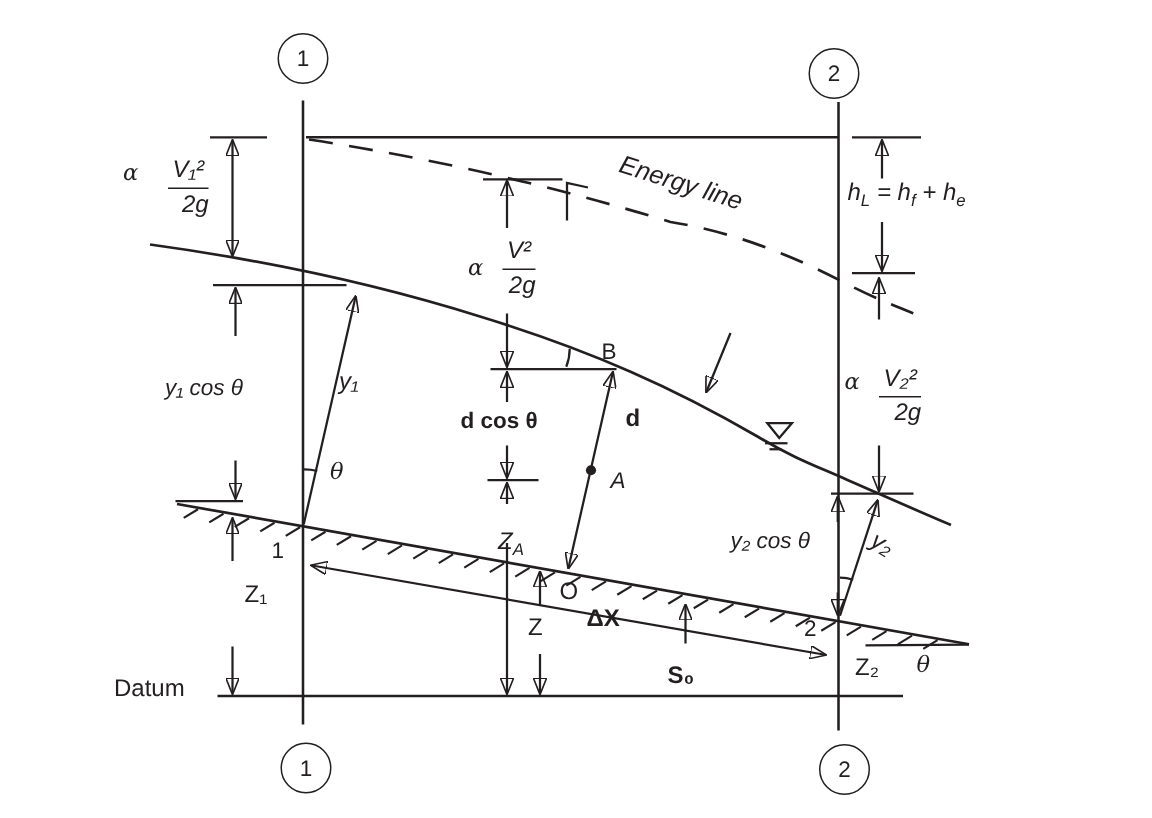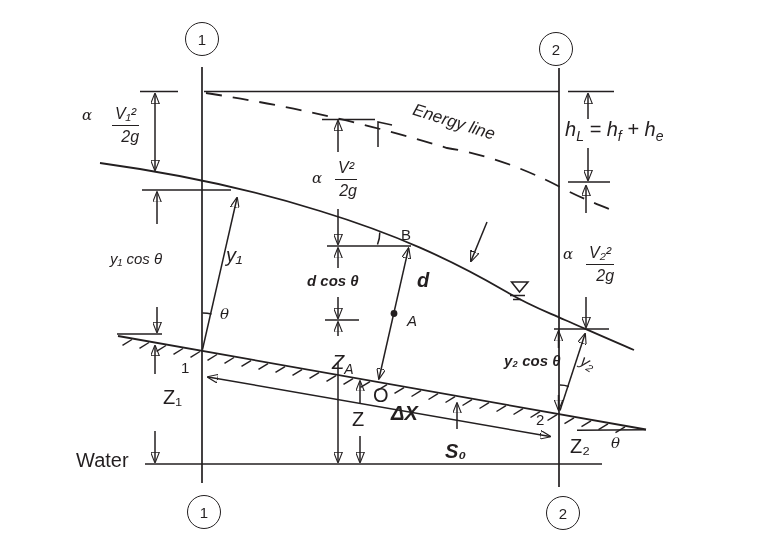--- a/index.html
+++ b/index.html
@@ -7,23 +7,23 @@
          font-family:"Liberation Sans","DejaVu Sans",sans-serif;color:#231f20;}
   #geo{position:absolute;left:0;top:0;}
   #geo line,#geo path{stroke:#231f20;fill:none;}
   .stroke-main{stroke-width:1.7px;}
   .stroke-thin{stroke-width:1.5px;}
   .dashed{stroke-dasharray:16 11;stroke-width:1.8px;}
   .curve{stroke-width:1.8px;}
   #bed-hatches line{stroke-width:1.4px;}
   .lbl{position:absolute;white-space:nowrap;font-size:15px;line-height:18px;color:#231f20;}
   .it{font-style:italic;}
-  .bi{font-style:italic;font-weight:bold;}
+  .bi{font-weight:bold;}
   .gk{font-family:"DejaVu Serif","Liberation Serif",serif;font-style:italic;}
-  .f16{font-size:20px;}
+  .f16{font-size:16px;}
   sub{font-size:70%;line-height:0;}
   .frac{position:absolute;display:inline-flex;flex-direction:column;align-items:flex-end;
         font-size:16px;font-style:italic;text-align:center;}
   .frac .num{border-bottom:1.7px solid #231f20;padding:0 3px 1px 3px;line-height:20px;}
   .frac .den{padding-top:1px;line-height:20px;}
   .circle{position:absolute;width:34px;height:34px;border:1.7px solid #231f20;border-radius:50%;
           display:flex;align-items:center;justify-content:center;font-size:15px;background:#fff;box-sizing:border-box;}
   .rot-energy{transform:rotate(17.5deg);transform-origin:0 0;font-size:17px;}
   .rot-y2{transform:rotate(30deg);transform-origin:0 0;font-size:16px;}
   .two-line{line-height:21px;}
@@ -194,37 +194,37 @@
     <span class="den">2g</span>
   </div>
 
   <div class="lbl it f16" style="left:565px;top:120px;">
     <span>h</span><sub>L</sub><span> = </span><span>h</span><sub>f</sub><span> + </span><span>h</span><sub>e</sub>
   </div>
 
   <div class="lbl it rot-energy" style="left:416px;top:101px;">Energy line</div>
   <div class="lbl two-line" style="left:452px;top:175px;width:80px;text-align:center;">
   </div>
-  <div class="lbl f16" style="left:76px;top:451px;">Water</div>
+  <div class="lbl f16" style="left:76px;top:451px;">Datum</div>
 
   <div class="lbl it" style="left:110px;top:250px;">y₁ cos θ</div>
   <div class="lbl it f16" style="left:226px;top:246px;font-style:italic;">y₁</div>
   <div class="lbl gk" style="left:220px;top:305px;">θ</div>
   <div class="lbl f16" style="left:163px;top:388px;">Z₁</div>
   <div class="lbl bi" style="left:307px;top:272px;">d cos θ</div>
   <div class="lbl bi f16" style="left:417px;top:271px;">d</div>
   <div class="lbl f16" style="left:332px;top:353px;font-style:italic;">
     <span>Z</span><sub>A</sub>
   </div>
   <div class="lbl f16" style="left:352px;top:410px;">Z</div>
   <div class="lbl f16" style="left:373px;top:386px;">O</div>
   <div class="lbl bi f16" style="left:391px;top:404px;">ΔX</div>
   <div class="lbl bi f16" style="left:445px;top:430px;margin-top:12px;">S₀</div>
   <div class="lbl" style="left:401px;top:226px;">B</div>
   <div class="lbl it" style="left:407px;top:312px;">A</div>
-  <div class="lbl it" style="left:504px;top:352px;font-weight:bold;">y₂ cos θ</div>
+  <div class="lbl it" style="left:487px;top:352px;">y₂ cos θ</div>
   <div class="lbl it rot-y2" style="left:586px;top:352px;">y₂</div>
   <div class="lbl f16" style="left:570px;top:437px;">Z₂</div>
   <div class="lbl gk" style="left:611px;top:434px;">θ</div>
   <div class="lbl" style="left:181px;top:359px;">1</div>
   <div class="lbl" style="left:536px;top:411px;">2</div>
 
 </div>
 
 </body></html>

